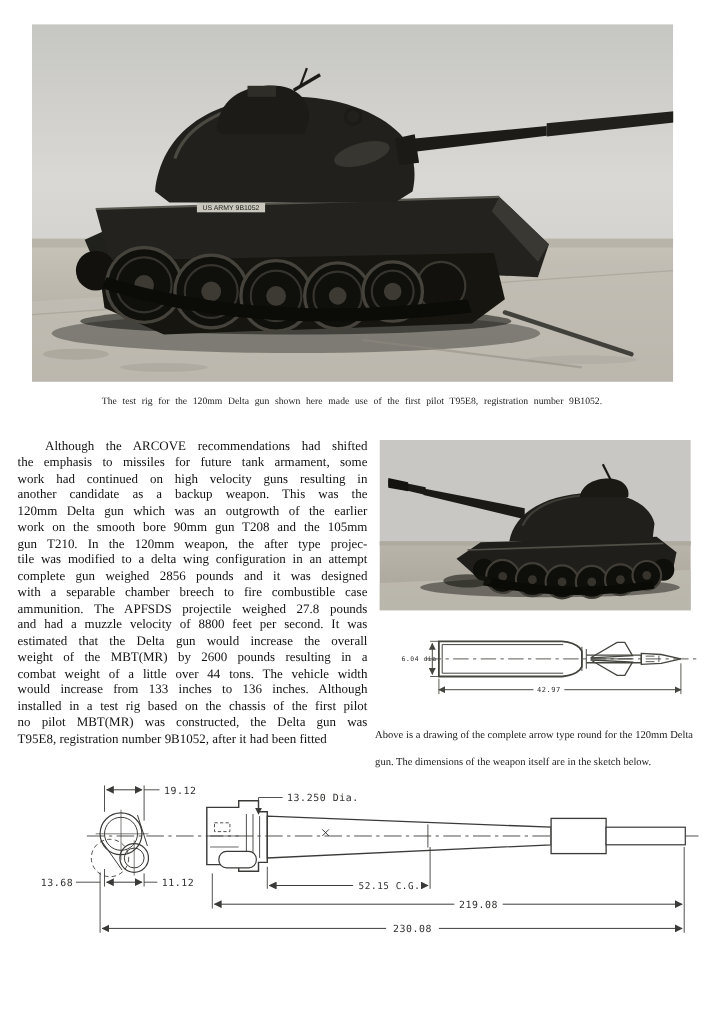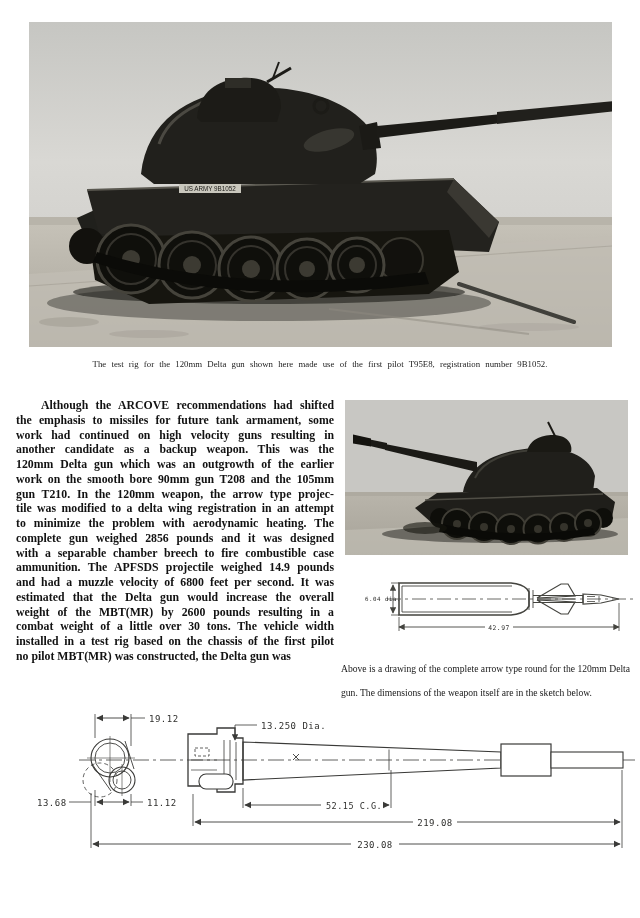--- a/index.html
+++ b/index.html
@@ -13,21 +13,21 @@
 
   .caption-main {
     position:absolute; left:30px; top:359px; width:580px;
     font-size:8.8px; text-align:center; word-spacing:3px; color:#1c1c1c;
   }
   .article {
     position:absolute; left:16px; top:398px; width:318px;
     font-size:11.8px; color:#121212;
   }
   .article-line {
-    text-align:justify; text-align-last:justify; line-height:14.75px;font-weight:bold;
+    text-align:justify; text-align-last:justify; line-height:14.75px;
   }
   .article .article-line:first-of-type { text-indent:25px; }
   .article .article-line:last-of-type  { text-align-last:left; }
 
   .round-drawing { position:absolute; left:361px; top:558px; width:286px; height:100px; }
   .round-drawing svg { display:block; width:100%; height:100%; }
 
   .caption-side {
     position:absolute; left:341px; top:657px; width:289px;
     font-size:9.6px; line-height:24px; text-align:justify; text-align-last:left; color:#181818;
@@ -126,45 +126,46 @@
       <div class="article-line">the emphasis to missiles for future tank armament, some</div>
 
       <div class="article-line">work had continued on high velocity guns resulting in</div>
 
       <div class="article-line">another candidate as a backup weapon. This was the</div>
 
       <div class="article-line">120mm Delta gun which was an outgrowth of the earlier</div>
 
       <div class="article-line">work on the smooth bore 90mm gun T208 and the 105mm</div>
 
-      <div class="article-line">gun T210. In the 120mm weapon, the arrow type projec-</div>
-
-      <div class="article-line">tile was modified to a delta wing registration in an attempt</div>
-
-      <div class="article-line">to minimize the problem with aerodynamic heating. The</div>
+      <div class="article-line">gun T210. In the 120mm weapon, the after type projec-</div>
+
+      <div class="article-line">tile was modified to a delta wing configuration in an attempt</div>
+
 
       <div class="article-line">complete gun weighed 2856 pounds and it was designed</div>
 
       <div class="article-line">with a separable chamber breech to fire combustible case</div>
 
-      <div class="article-line">ammunition. The APFSDS projectile weighed 14.9 pounds</div>
-
-      <div class="article-line">and had a muzzle velocity of 6800 feet per second. It was</div>
+      <div class="article-line">ammunition. The APFSDS projectile weighed 27.8 pounds</div>
+
+      <div class="article-line">and had a muzzle velocity of 8800 feet per second. It was</div>
 
       <div class="article-line">estimated that the Delta gun would increase the overall</div>
 
       <div class="article-line">weight of the MBT(MR) by 2600 pounds resulting in a</div>
 
-      <div class="article-line">combat weight of a little over 30 tons. The vehicle width</div>
-
+      <div class="article-line">combat weight of a little over 44 tons. The vehicle width</div>
+
+      <div class="article-line">would increase from 133 inches to 136 inches. Although</div>
 
       <div class="article-line">installed in a test rig based on the chassis of the first pilot</div>
 
       <div class="article-line">no pilot MBT(MR) was constructed, the Delta gun was</div>
 
+      <div class="article-line">T95E8, registration number 9B1052, after it had been fitted</div>
 
     </div>
 
   <div class="photo-side">
     <svg viewBox="0 0 283 155" preserveAspectRatio="none">
       <defs>
         <linearGradient id="gndg2" x1="0" y1="0" x2="0" y2="1">
           <stop offset="0" stop-color="#b9b5ab"></stop>
             <stop offset="1" stop-color="#a6a298"></stop>
         </linearGradient>

